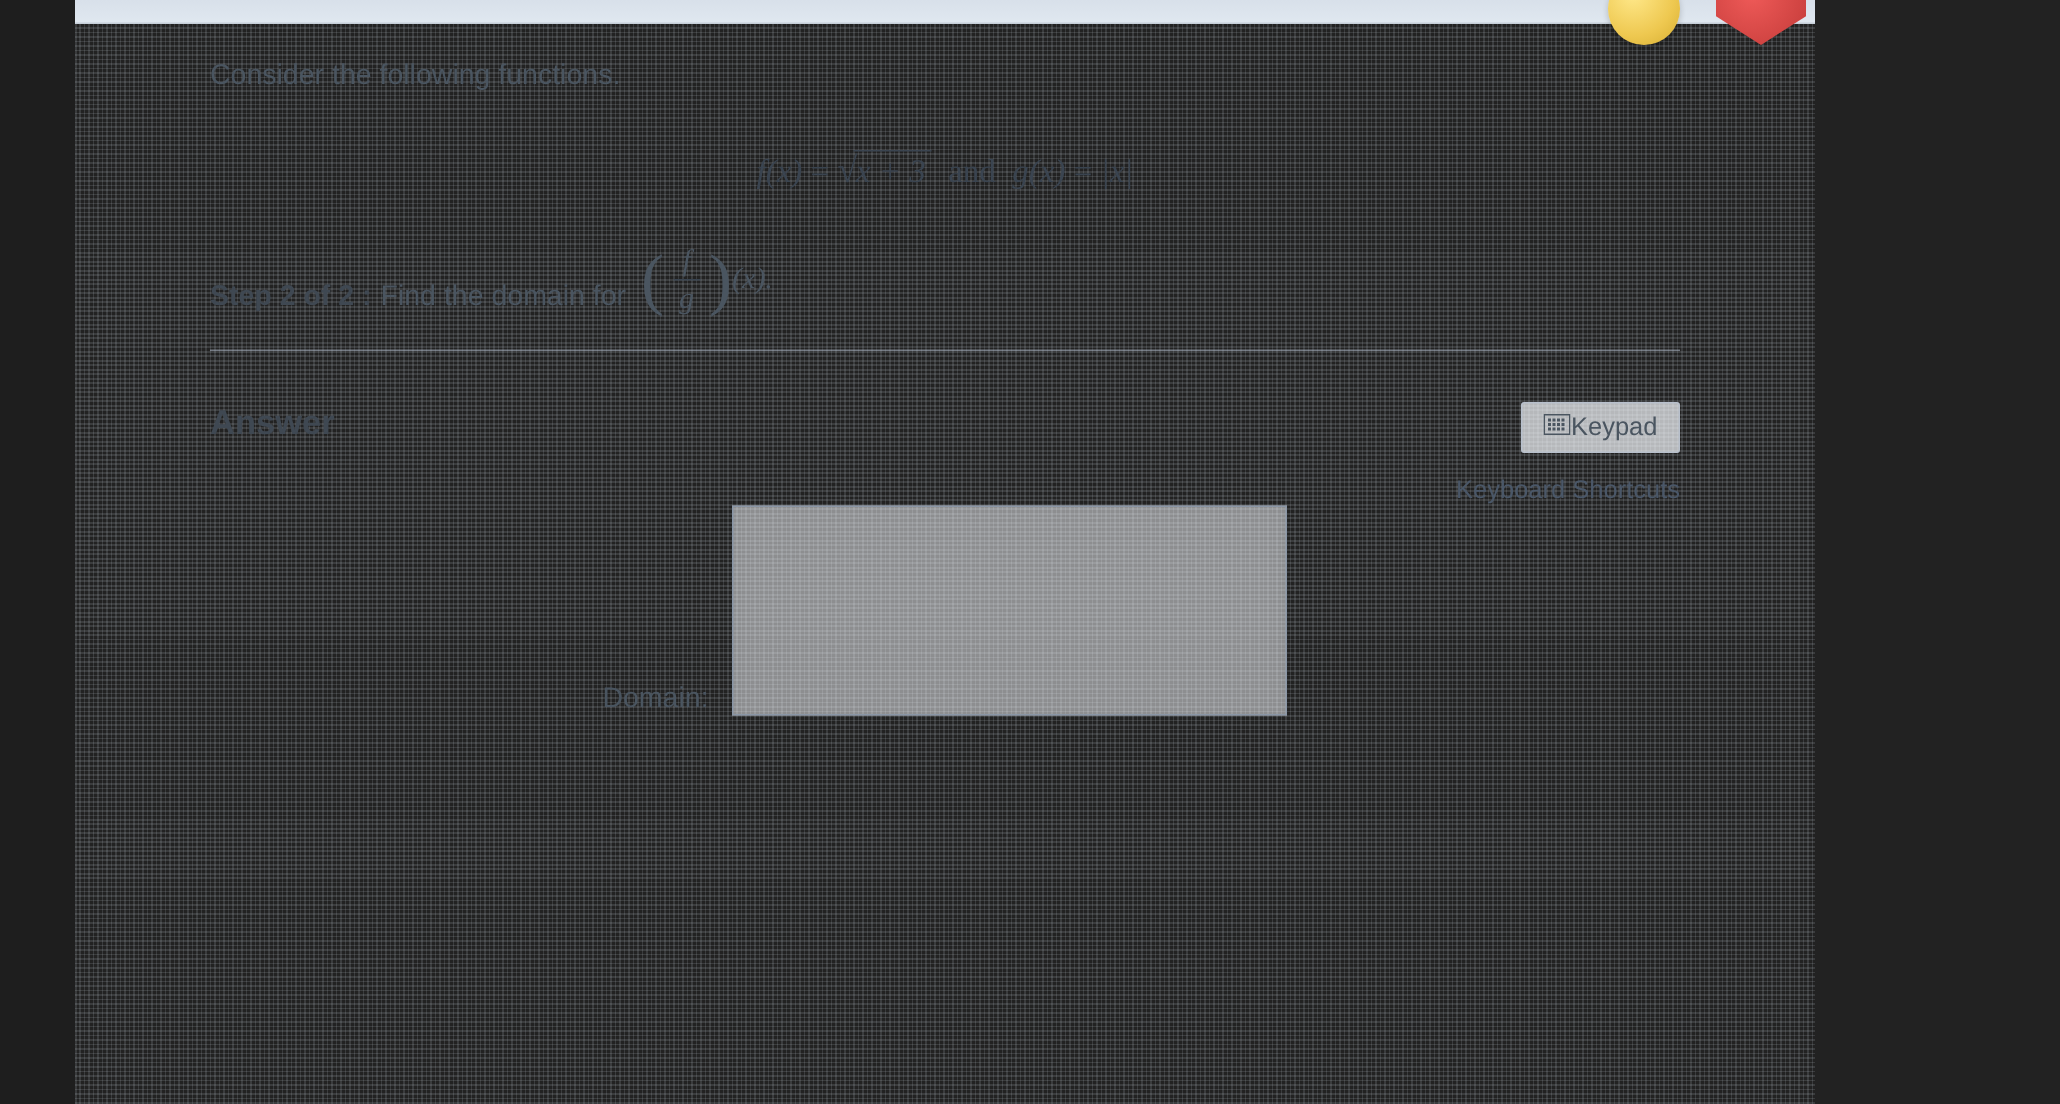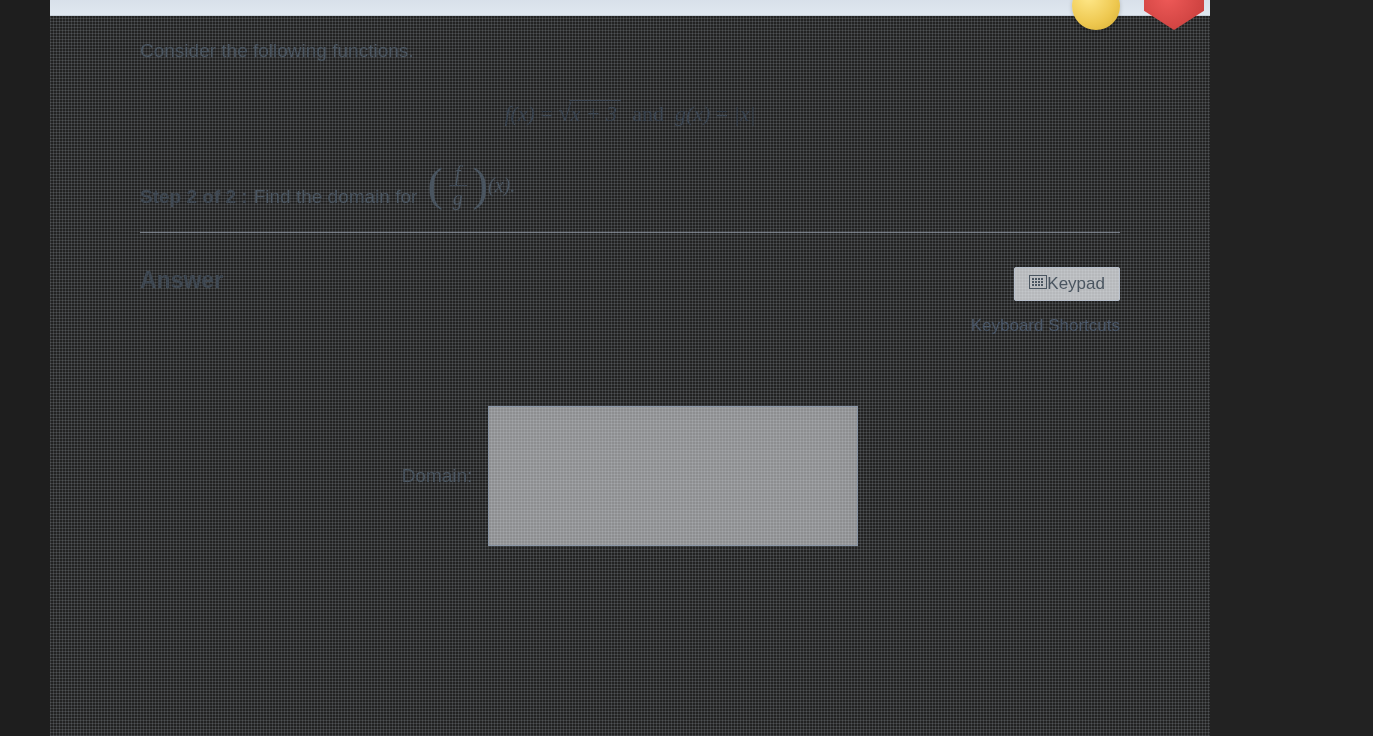--- a/index.html
+++ b/index.html
@@ -100,22 +100,22 @@
     .right-controls { text-align: right; }
     .keypad-btn {
       display: inline-flex; align-items: center; gap: 0;
       border: 1px solid #b8c0cc; background: rgba(245,248,252,0.7);
       padding: 6px 14px; font-size: 17px; color: #4a5560;
       cursor: pointer; border-radius: 2px;
     }
     .kbd-icon { display:inline-block; }
     .kbd-shortcut { font-size: 17px; color: #4a5768; margin-top: 15px; cursor: pointer; }
     .domain-row {
-      display: flex; align-items: center; justify-content: center;
-      gap: 16px; margin-top: 70px;
+      display: flex; align-items: flex-end; justify-content: center;
+      gap: 16px; 
     }
     .domain-label { font-size: 19px; color: #4a5560; }
     .domain-input {
       width: 370px; height: 140px;
       border: 1.5px solid #8a96a6;
       background: rgba(248,250,253,0.5);
       font-size: 20px; padding: 10px 14px;
       font-family: 'Cambria Math','Times New Roman', serif;
       resize: none;
     }

